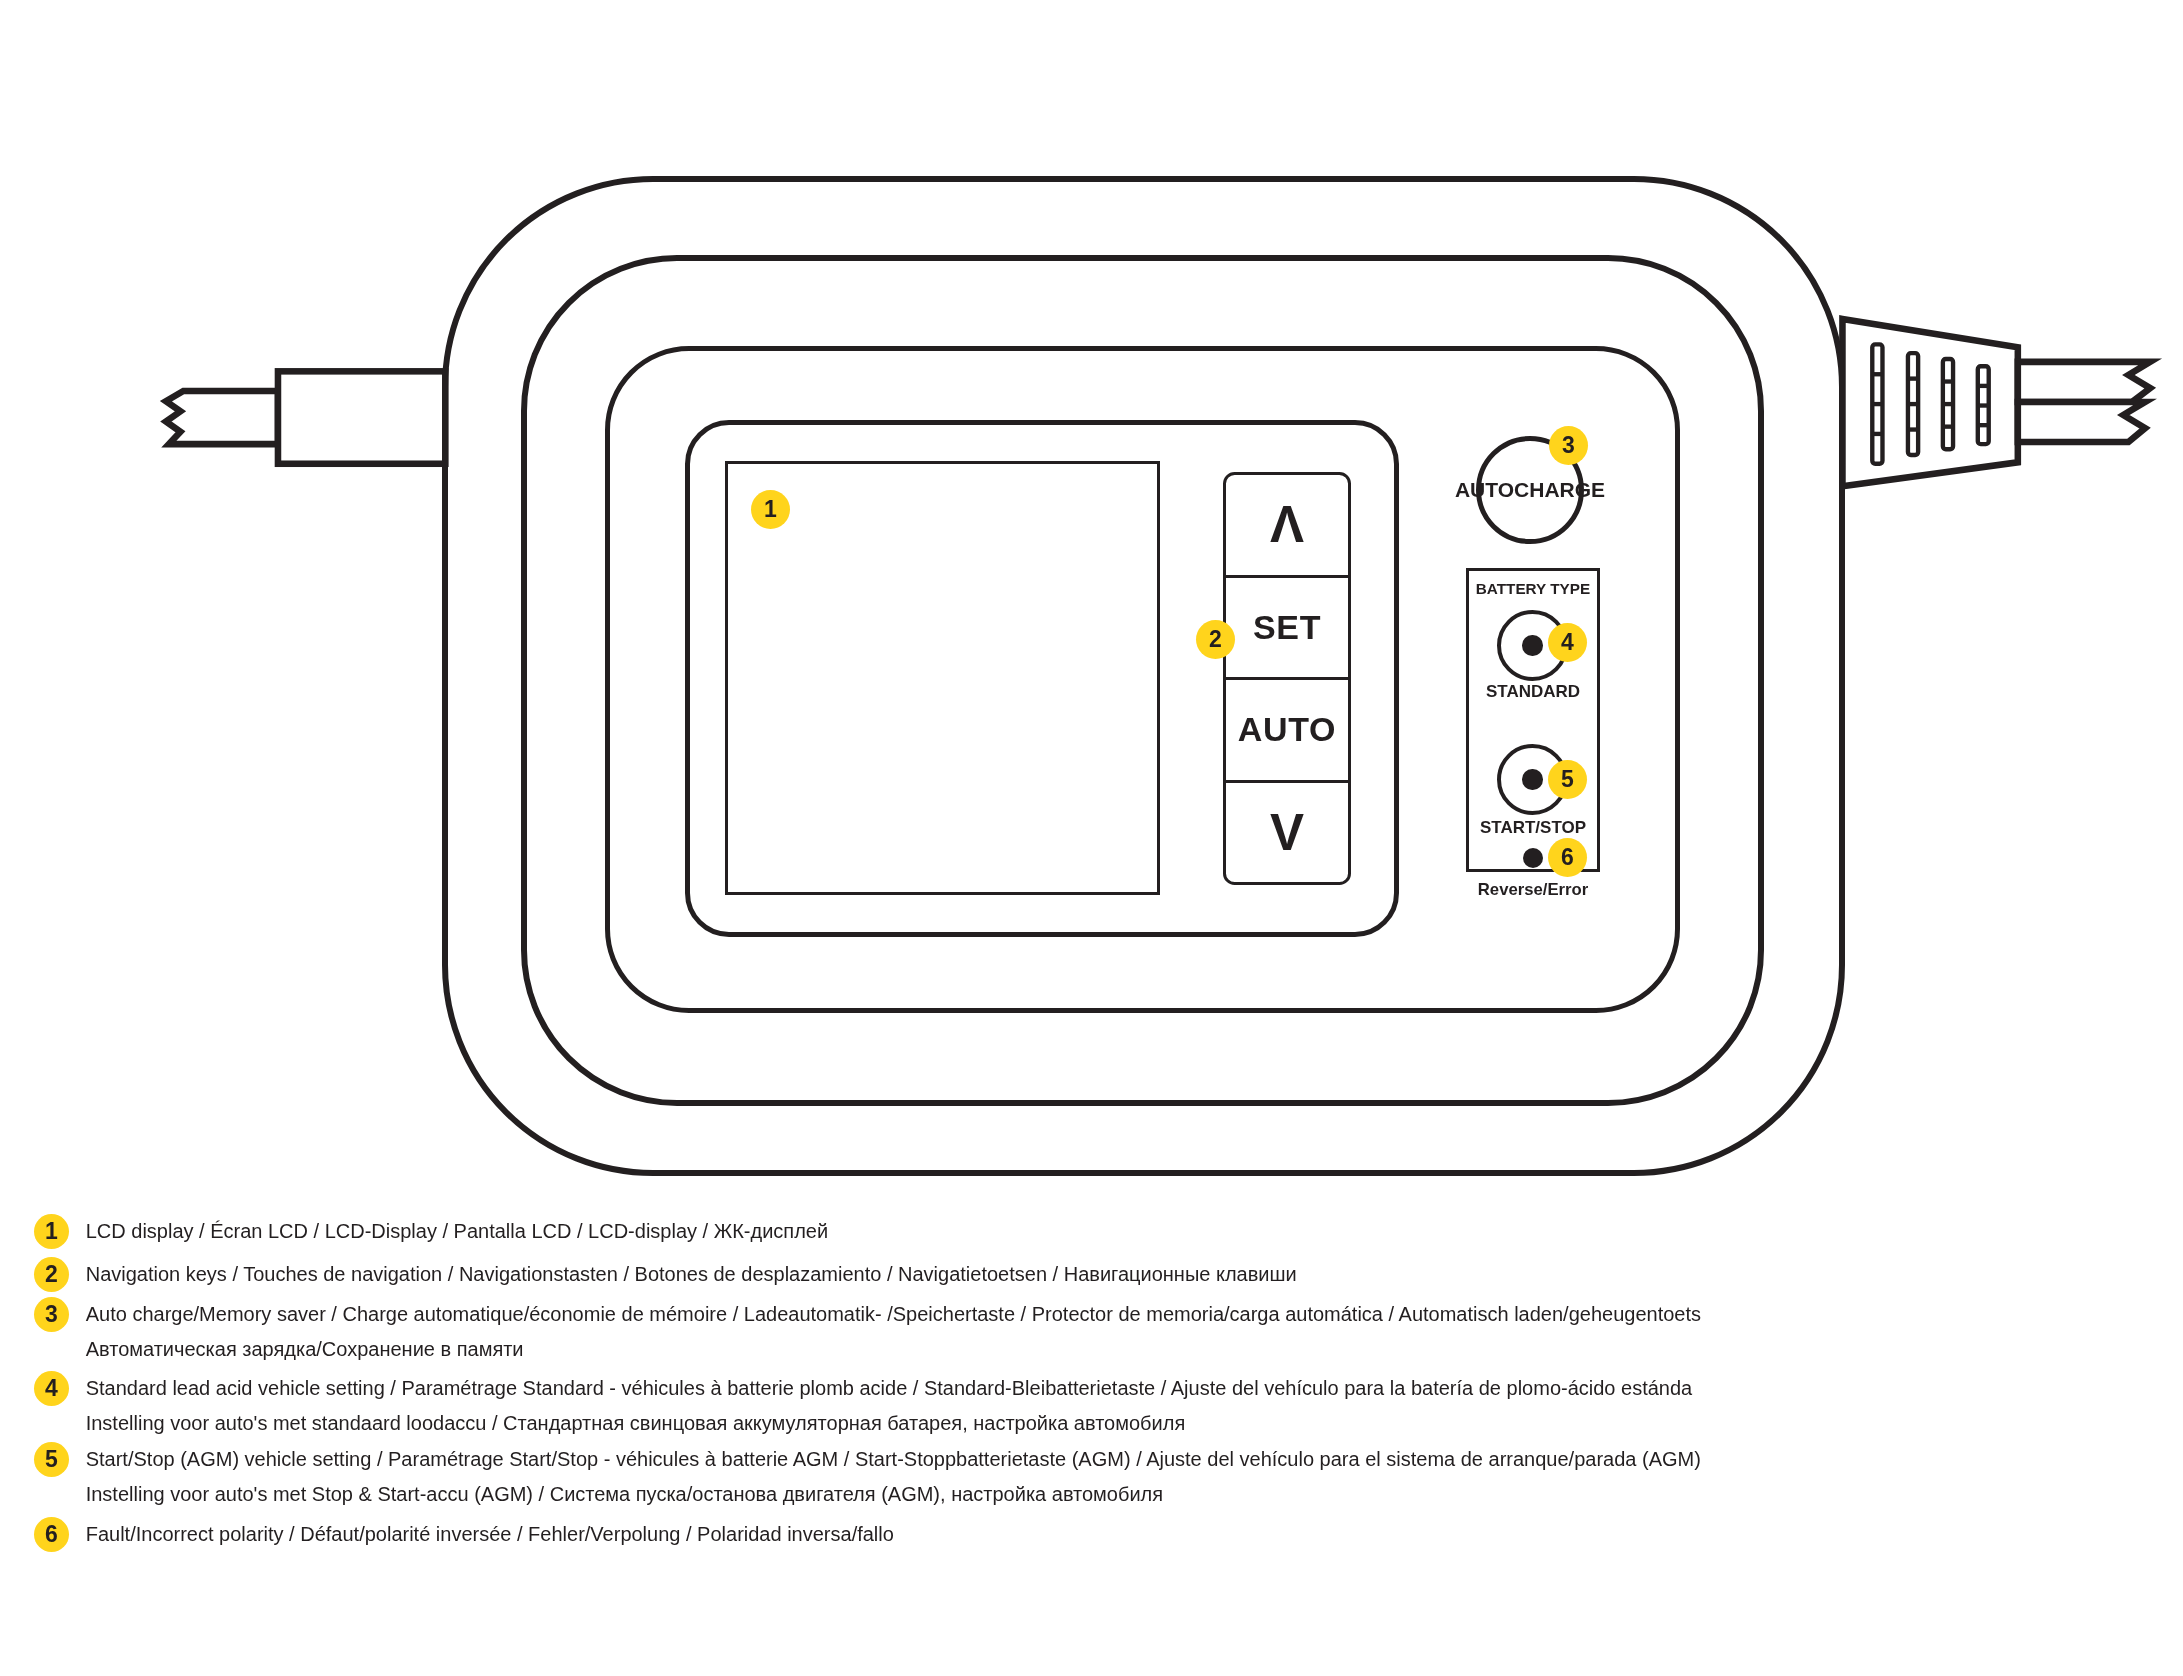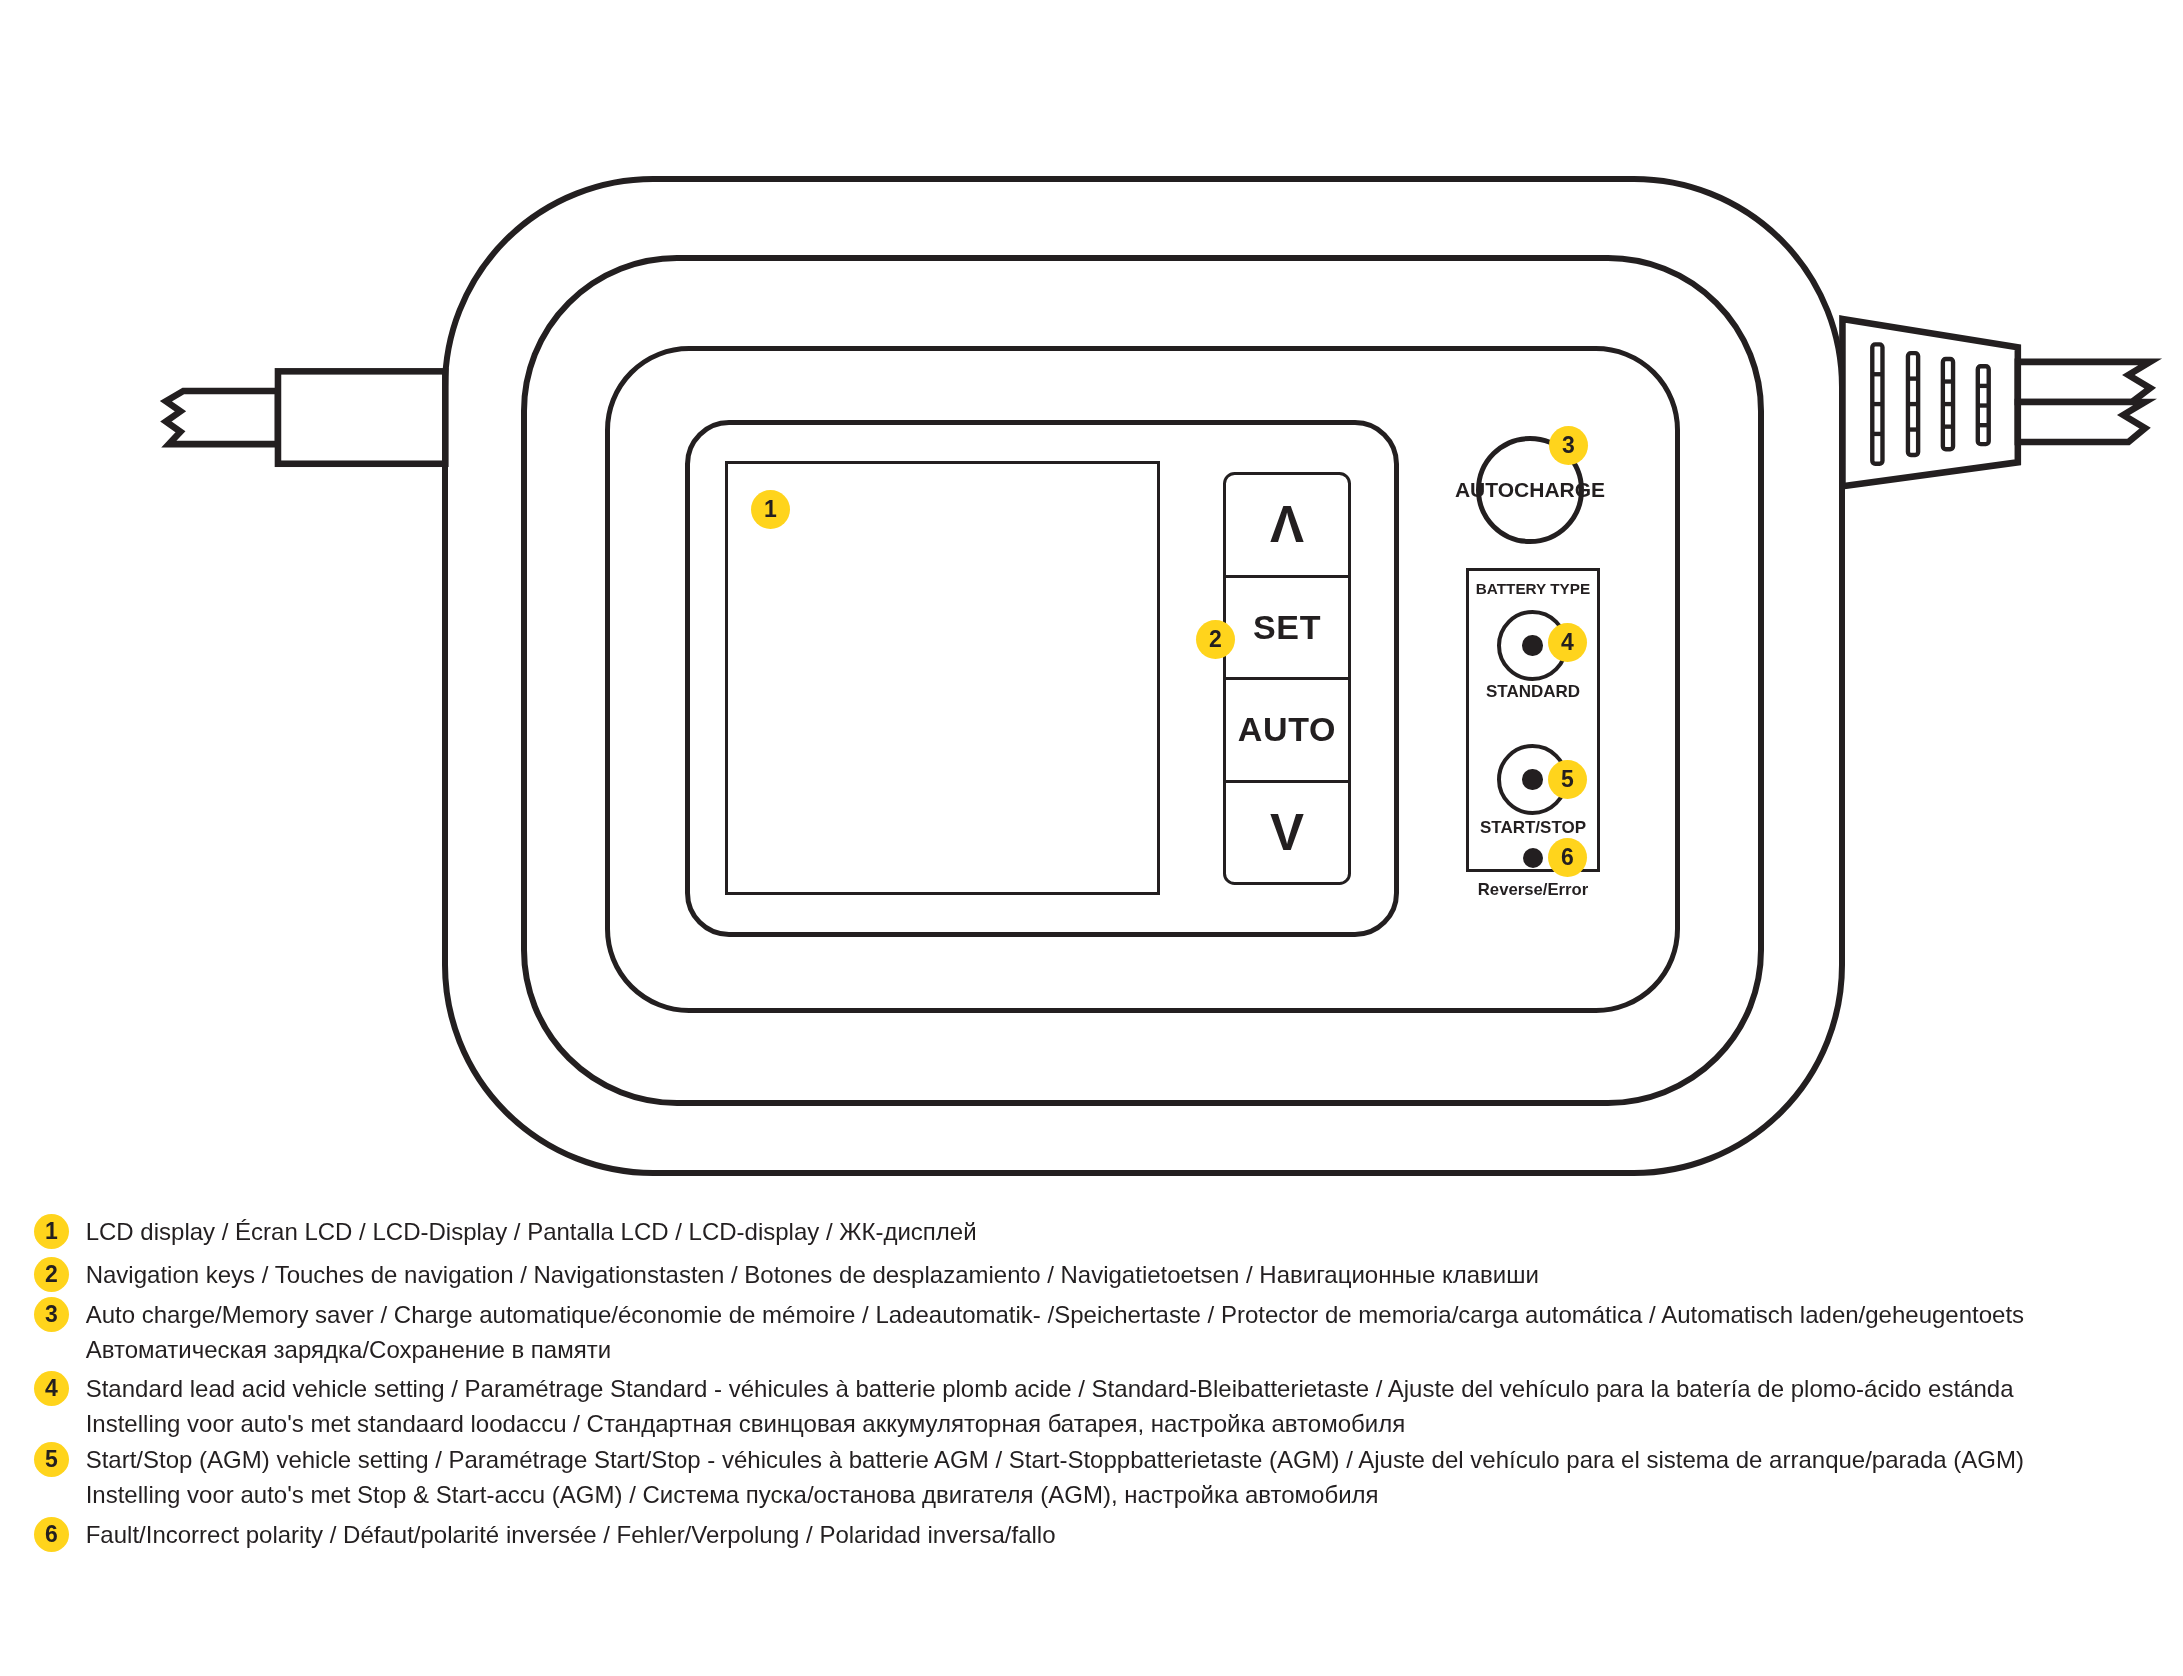--- a/index.html
+++ b/index.html
@@ -47,21 +47,21 @@
   .callout{
     position:absolute;width:39px;height:39px;border-radius:50%;background:#ffd41c;
     display:flex;align-items:center;justify-content:center;font-weight:bold;font-size:23px;color:#231f20;z-index:30;
   }
   
   .legend-row{position:absolute;left:34px;display:flex;align-items:flex-start;}
   .legend-badge{
     flex:0 0 auto;width:35px;height:35px;border-radius:50%;background:#ffd41c;
     display:flex;align-items:center;justify-content:center;font-weight:bold;font-size:23px;color:#231f20;
   }
-  .legend-text{margin-left:16.7px;font-size:24px;line-height:35px;white-space:nowrap;color:#231f20;}
+  .legend-text{margin-left:16.7px;font-size:20px;line-height:35px;white-space:nowrap;color:#231f20;}
   svg.cable-layer{position:absolute;left:0;top:0;z-index:0;}
   .layer{z-index:1;}
 </style>
 </head>
 <body>
 
 <div id="stage">
 
   <svg class="cable-layer" width="2183" height="1677" viewBox="0 0 3000 2304" fill="none" stroke="#231f20" stroke-width="9" stroke-linejoin="miter">
 

